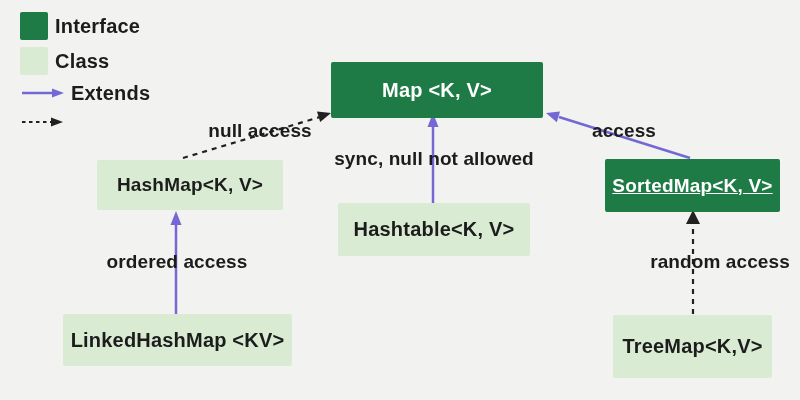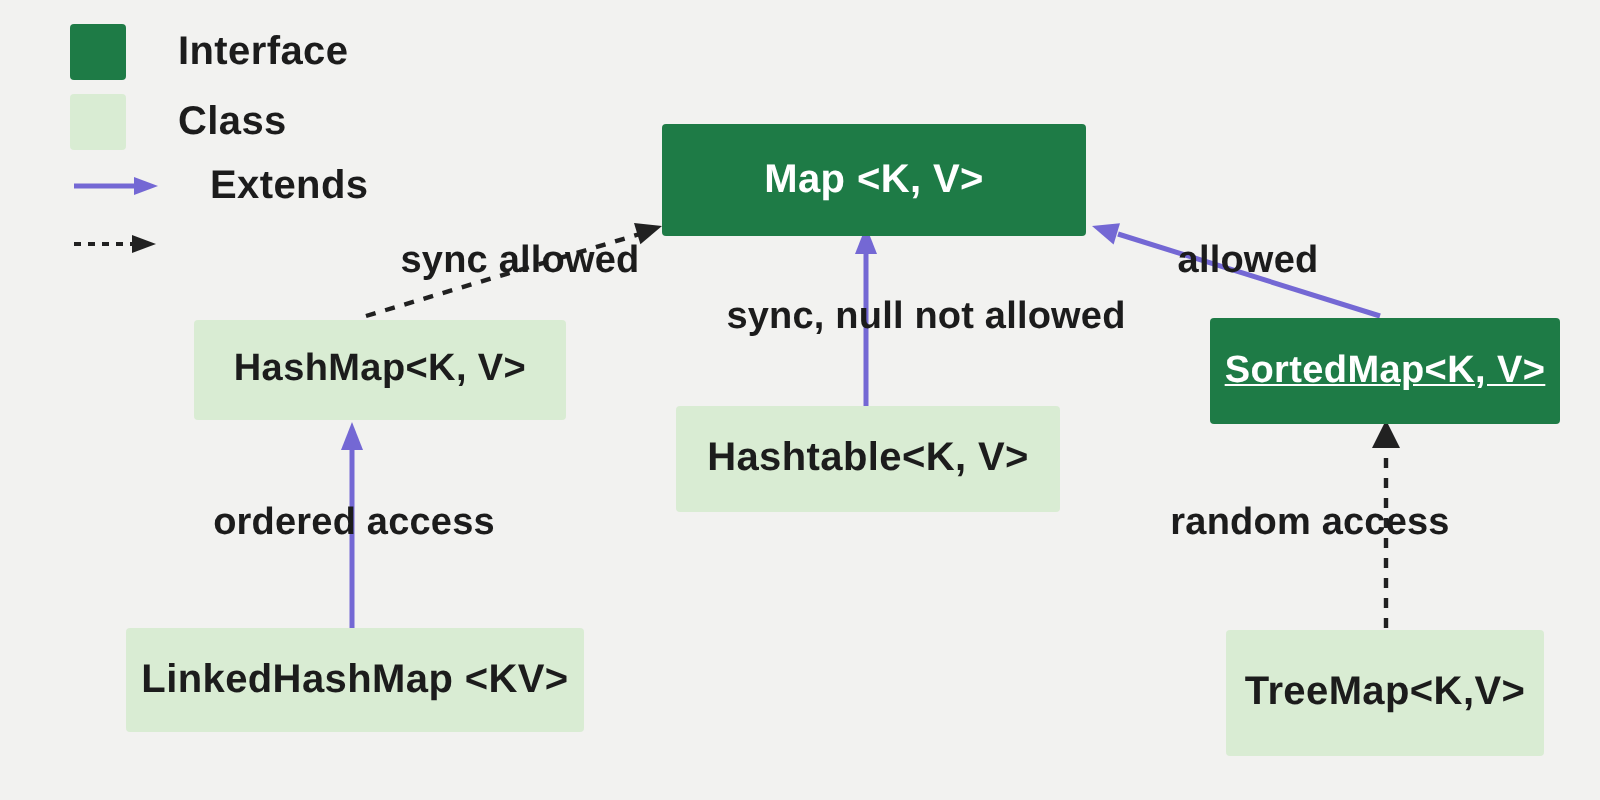--- a/index.html
+++ b/index.html
@@ -28,24 +28,23 @@
   .legend {
     position: absolute;
     left: 20px;
     top: 12px;
     display: flex;
     flex-direction: column;
   }
   .legend-row {
     display: flex;
     align-items: center;
-    gap: 26px;
+    gap: 7px;
     height: 28px;
     margin-bottom: 7px;
-    margin-left: 15px;
   }
   .legend-row.arrow-row { height: 22px; margin-bottom: 7px; justify-content: space-between; }
   .swatch {
     width: 28px; height: 28px;
     border-radius: 2px;
     flex: 0 0 auto;
   }
   .swatch.interface { background: var(--interface-fill); }
   .swatch.class     { background: var(--class-fill); }
   .legend-label {
@@ -92,24 +91,24 @@
   .edge-label {
     position: absolute;
     transform: translateX(-50%);
     font-size: 19px;
     font-weight: 700;
     color: var(--label-text);
     white-space: nowrap;
     letter-spacing: 0.1px;
   }
   #label-null-allowed   { left: 260px; top: 120px; }
-  #label-sync           { left: 434px; top: 148px; margin-left: 29px; }
+  #label-sync           { left: 434px; top: 148px; }
   #label-sorted         { left: 624px; top: 120px; }
   #label-ordered-access { left: 177px; top: 251px; }
-  #label-random-access  { left: 655px; top: 251px; }
+  #label-random-access  { left: 720px; top: 251px; }
 </style>
 </head>
 <body>
 
 <div class="stage">
 
   <svg class="edges-svg" viewBox="0 0 800 400">
 
     <g>
       <line class="imp-line" x1="183" y1="158" x2="320" y2="117"></line>
@@ -161,19 +160,19 @@
     </div>
   </div>
 
   <div class="node interface" id="node-map">Map &lt;K, V&gt;</div>
   <div class="node class" id="node-hashmap">HashMap&lt;K, V&gt;</div>
   <div class="node class" id="node-hashtable">Hashtable&lt;K, V&gt;</div>
   <div class="node interface" id="node-sortedmap">SortedMap&lt;K, V&gt;</div>
   <div class="node class" id="node-linkedhashmap">LinkedHashMap &lt;KV&gt;</div>
   <div class="node class" id="node-treemap">TreeMap&lt;K,V&gt;</div>
 
-  <div class="edge-label" id="label-null-allowed">sync allowed</div>
+  <div class="edge-label" id="label-null-allowed">null access</div>
   <div class="edge-label" id="label-sync">sync, null not allowed</div>
-  <div class="edge-label" id="label-sorted">allowed</div>
+  <div class="edge-label" id="label-sorted">access</div>
   <div class="edge-label" id="label-ordered-access">ordered access</div>
   <div class="edge-label" id="label-random-access">random access</div>
 
 </div>
 
 </body></html>

